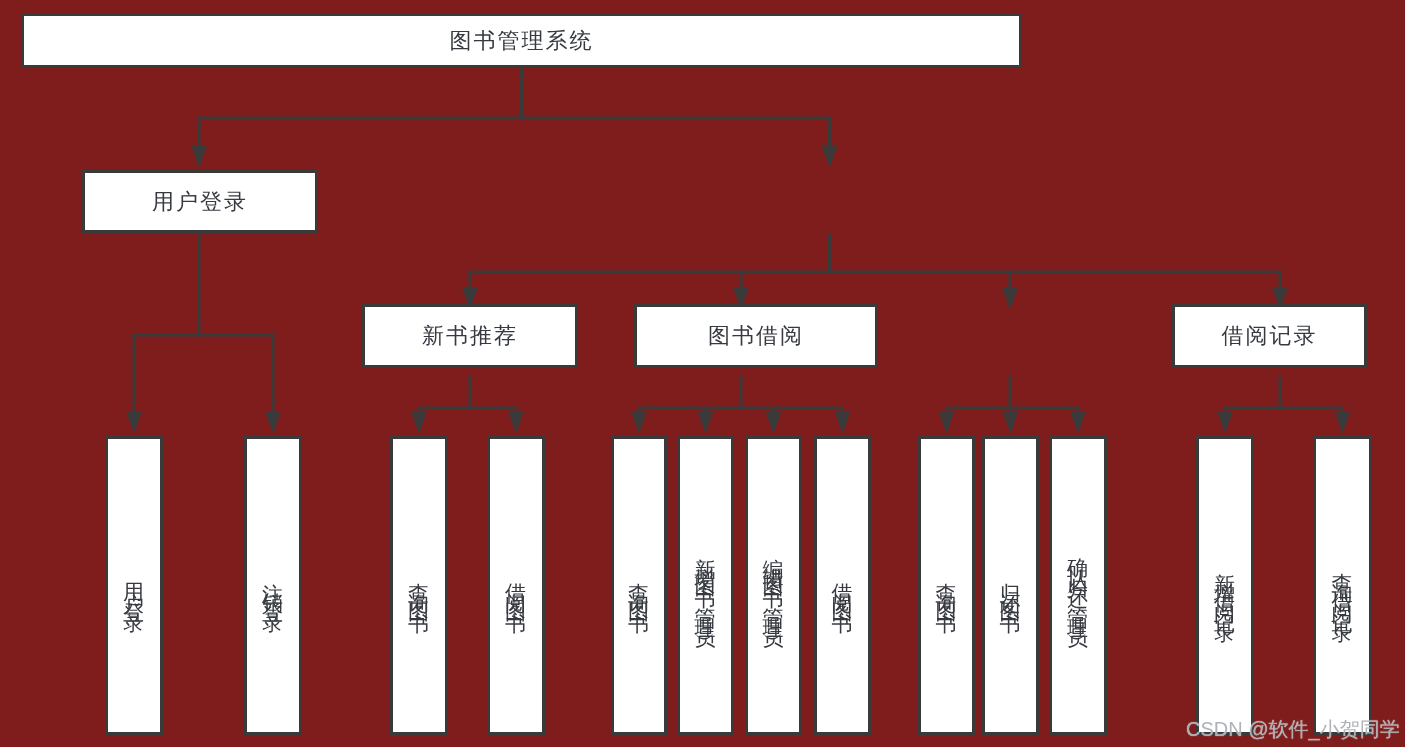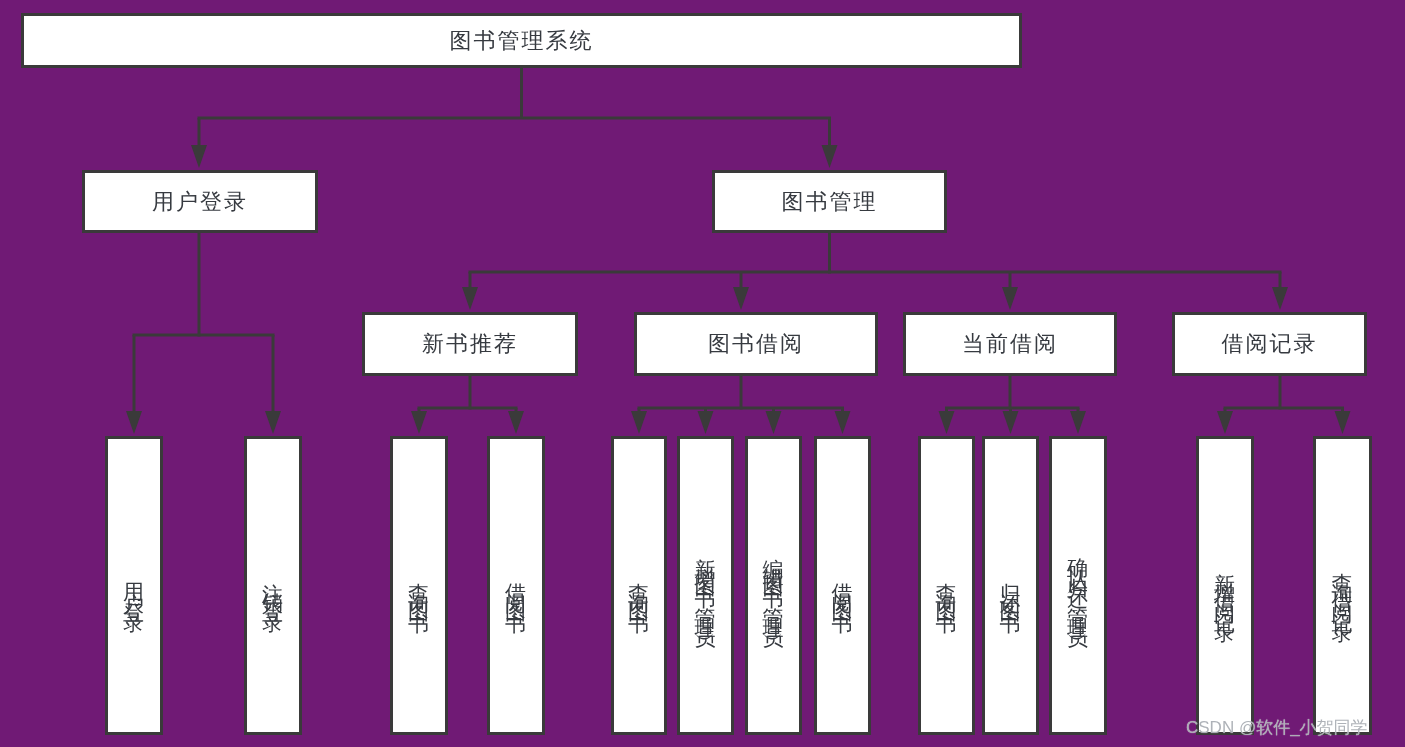--- a/index.html
+++ b/index.html
@@ -1,19 +1,19 @@
 <!DOCTYPE html>
 <html><head>
 <meta charset="utf-8">
 <style>
   html,body{margin:0;padding:0;background:#ffffff;}
   #stage{
     position:relative;
     width:1405px;height:747px;
-    background:#701a75;
+    background:#7f1d1d;
     font-family:"Liberation Sans","DejaVu Sans",sans-serif;
     overflow:hidden;
   }
   #connectors{position:absolute;left:0;top:0;pointer-events:none;}
   .box{
     position:absolute;
     box-sizing:border-box;
     border:3px solid #3a3a3a;
     background:#ffffff;
     display:flex;align-items:center;justify-content:center;
@@ -21,26 +21,26 @@
   }
   .box.h{font-size:22px;letter-spacing:2px;white-space:nowrap;}
   .box.v span{
     writing-mode:vertical-rl;
     text-orientation:mixed;
     font-size:21px;
     letter-spacing:10px;
     line-height:1;
   }
   .lvl2{top:170px;height:63px;}
-  .lvl3{top:312px;height:64px;}
+  .lvl3{top:304px;height:64px;}
   .leaf{top:436px;height:299px;}
   #watermark{
     position:absolute;
     left:1186px;top:716px;
-    font-size:17px;
+    font-size:20px;
     color:rgba(170,174,180,0.95);
     text-shadow:0 0 1px rgba(255,255,255,0.8);
     white-space:nowrap;
     z-index:5;
   }
 </style>
 </head>
 <body>
 
 <div id="stage">
@@ -96,25 +96,23 @@
       <polygon points="1070,411 1086,411 1078,434" fill="#3a3a3a"></polygon>
       <line x1="1225" y1="408" x2="1225" y2="418" stroke="#3a3a3a" stroke-width="3"></line>
       <polygon points="1217,411 1233,411 1225,434" fill="#3a3a3a"></polygon>
       <line x1="1342.5" y1="408" x2="1342.5" y2="418" stroke="#3a3a3a" stroke-width="3"></line>
       <polygon points="1334.5,411 1350.5,411 1342.5,434" fill="#3a3a3a"></polygon>
     </svg>
 
   <div class="box h" style="left:21px;top:13px;width:1001px;height:55px;">图书管理系统</div>
 
   <div class="box h lvl2" style="left:82px;width:236px;">用户登录</div>
-  <div class="box h lvl2" style="left:712px;width:235px;">图书管理</div>
 
   <div class="box h lvl3" style="left:362px;width:216px;">新书推荐</div>
   <div class="box h lvl3" style="left:634px;width:244px;">图书借阅</div>
-  <div class="box h lvl3" style="left:903px;width:214px;">当前借阅</div>
   <div class="box h lvl3" style="left:1172px;width:195px;">借阅记录</div>
 
   <div class="box v leaf" style="left:105px;width:58px;">
     <span>用户登录</span>
   </div>
   <div class="box v leaf" style="left:244px;width:58px;">
     <span>注销登录</span>
   </div>
 
   <div class="box v leaf" style="left:390px;width:58px;">

